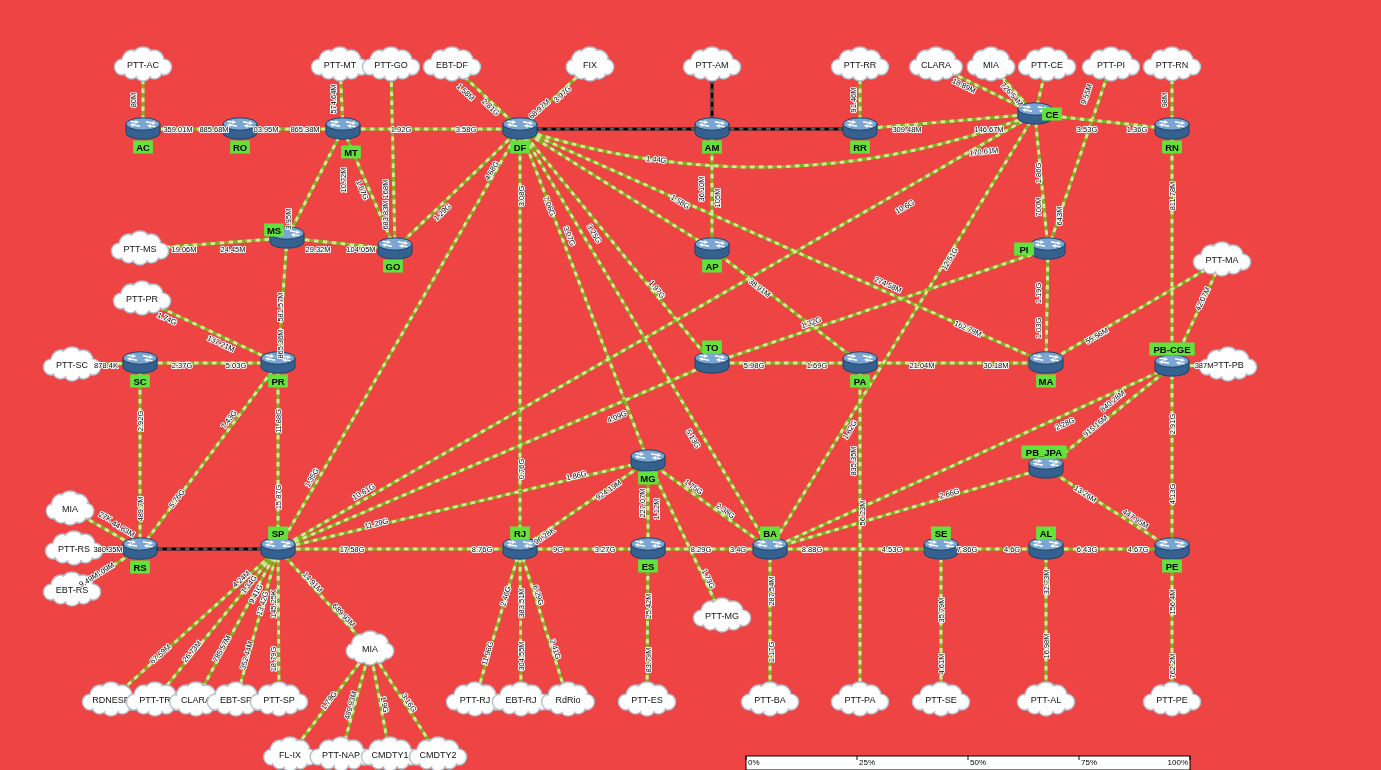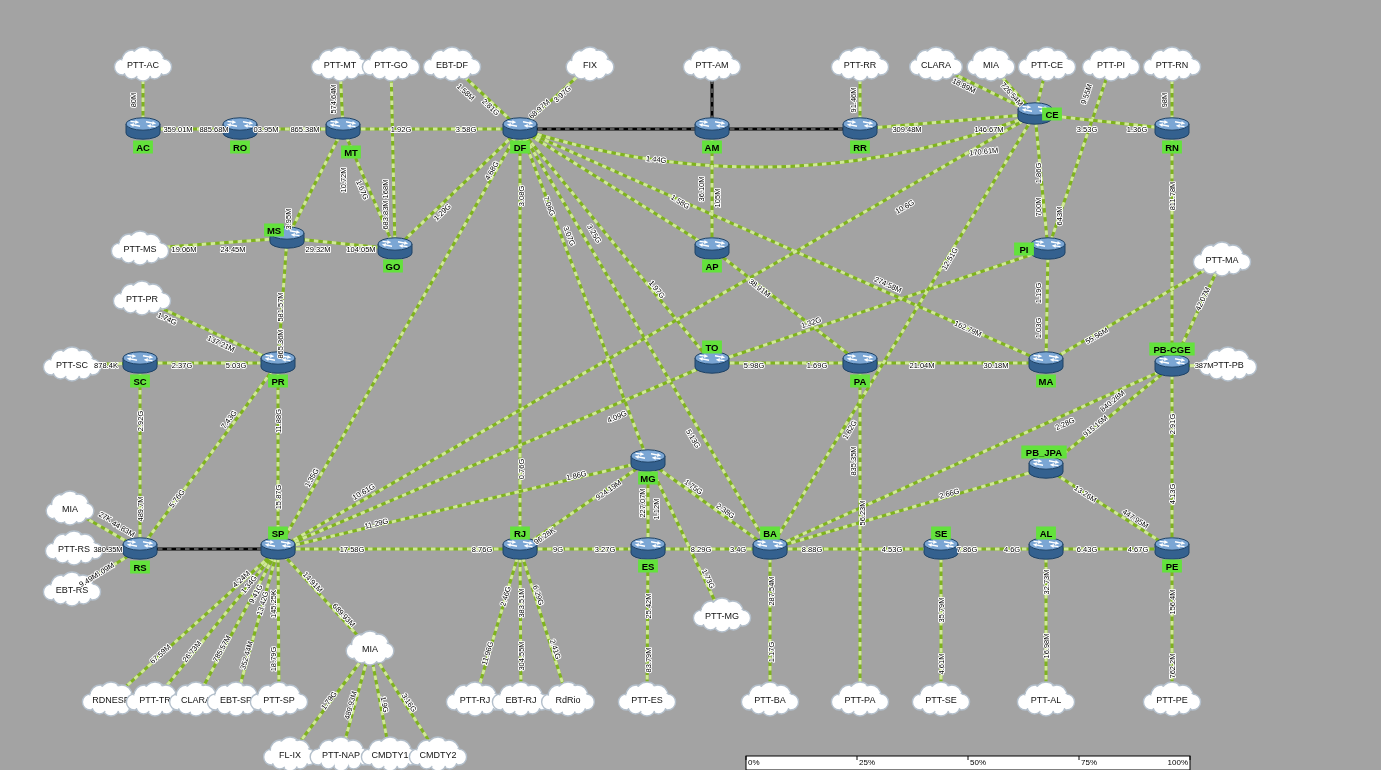--- a/index.html
+++ b/index.html
@@ -1,16 +1,16 @@
 <!DOCTYPE html>
 <html><head>
 <meta charset="utf-8">
 <style>
   html,body{margin:0;padding:0;background:#fff;}
-  .map{width:1381px;height:770px;position:relative;background:#a3a3a3;font-family:"Liberation Sans",sans-serif;overflow:hidden;}
+  .map{width:1381px;height:770px;position:relative;background:#ef4444;font-family:"Liberation Sans",sans-serif;overflow:hidden;}
   svg{display:block;}
   .lk{font:7.5px "Liberation Sans",sans-serif;text-anchor:middle;fill:#000;paint-order:stroke;stroke:#ffffff;stroke-width:2px;stroke-linejoin:round;}
   .cl{font:9px "Liberation Sans",sans-serif;text-anchor:middle;fill:#111;}
   .tg{font:600 9.5px "Liberation Sans",sans-serif;text-anchor:middle;fill:#000;}
   .lg{font:8px "Liberation Sans",sans-serif;fill:#000;}
 </style>
 </head>
 <body>
 
 <div class="map">

